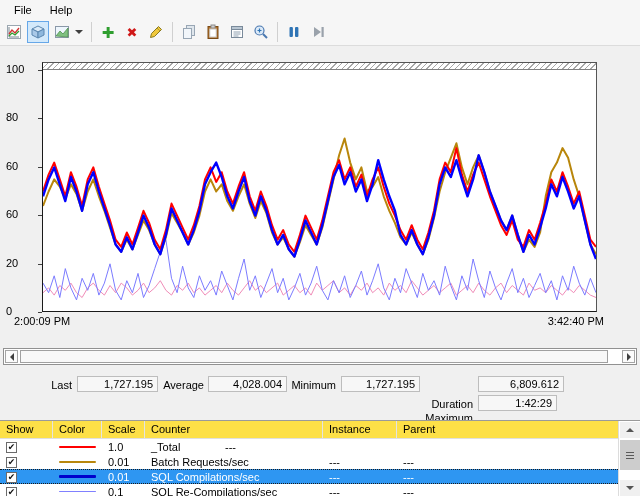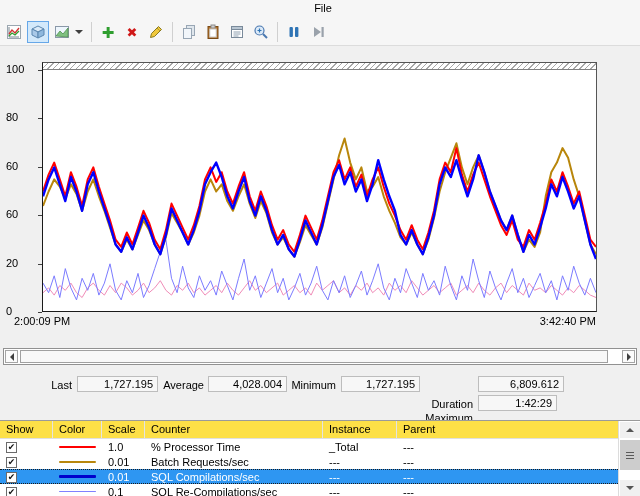--- a/index.html
+++ b/index.html
@@ -1,42 +1,42 @@
 <!DOCTYPE html>
 <html><head>
 <meta charset="utf-8">
 <style>
   * { margin:0; padding:0; box-sizing:border-box; }
   html,body { width:640px; height:496px; }
   body { font-family:"Liberation Sans","DejaVu Sans",sans-serif; font-size:11px; color:#000; background:#f0f0f0; overflow:hidden; }
   .app { position:relative; width:640px; height:496px; background:#f0f0f0; }
 
   
-  .menubar { position:absolute; left:0; top:0; width:640px; height:19px; background:#f6f6f6; display:flex; align-items:center; padding-left:6px; gap:2px;flex-direction:column; }
+  .menubar { position:absolute; left:0; top:0; width:640px; height:19px; background:#f6f6f6; display:flex; align-items:center; padding-left:6px; gap:2px; }
   .menu-item { padding:2px 8px; cursor:default; }
 
   
   .toolbar { position:absolute; left:0; top:19px; width:640px; height:27px; background:#f6f6f6; border-bottom:1px solid #dcdcdc; display:flex; align-items:center; padding-left:2px; }
   .tbtn { width:22px; height:22px; display:flex; align-items:center; justify-content:center; border:1px solid transparent; margin:0 1px; }
   .tbtn.pressed { background:#d3e9fb; border:1px solid #66a7e8; }
   .tbtn svg { display:block; }
   .tb-sep { width:1px; height:20px; background:#d0d0d0; margin:0 4px; }
   .dd-arrow { width:0; height:0; border-left:4px solid transparent; border-right:4px solid transparent; border-top:4px solid #404040; margin:0 4px 0 1px; }
   .glyph-add { color:#2f9e2f; font-size:15px; font-weight:bold; line-height:1; }
   .glyph-del { color:#d01818; font-size:13px; font-weight:bold; line-height:1; }
 
   
   .yaxis-label { position:absolute; width:30px; left:6px; height:14px; }
   .ytick { position:absolute; width:4px; height:1px; background:#404040; left:38px; }
   .plot { position:absolute; left:42px; top:62px; width:555px; height:250px; background:#ffffff; border-left:1px solid #1a1a1a; border-bottom:1px solid #1a1a1a; border-right:1px solid #555; border-top:1px solid #555; }
   .hatch { position:absolute; left:0; top:0; width:100%; height:7px; border-bottom:1px solid #808080;
            background:repeating-linear-gradient(135deg,#ffffff 0 3px,#a8a8a8 3px 4px); }
   .plot svg { position:absolute; left:0; top:8px; width:553px; height:241px; }
   .time-label-left  { position:absolute; left:14px; top:315px; }
-  .time-label-right { position:absolute; top:315px; right:44px; }
+  .time-label-right { position:absolute; top:315px; right:36px; }
 
   
   .timebar { position:absolute; left:3px; top:348px; width:634px; height:17px; background:#ffffff; border:1px solid #919191; }
   .tb-arrow { position:absolute; top:1px; width:13px; height:13px; background:#fbfbfb; border:1px solid #a5a5a5; display:flex; align-items:center; justify-content:center; }
   .tb-arrow.left { left:1px; }
   .tb-arrow.right { right:1px; }
   .arr-l { width:0;height:0;border-top:4px solid transparent;border-bottom:4px solid transparent;border-right:4px solid #404040; }
   .arr-r { width:0;height:0;border-top:4px solid transparent;border-bottom:4px solid transparent;border-left:4px solid #404040; }
   .tb-thumb { position:absolute; left:16px; top:1px; width:588px; height:13px; background:#f8f8f8; border:1px solid #a0a0a0; }
 
@@ -232,21 +232,20 @@
       <div class="g-h-cell c-parent" style="border-right:none;">Parent</div>
       <div style="width:22px;"></div>
     </div>
     <div id="grid-rows">
         <div class="g-row">
           <div class="g-cell c-show" style="padding-left: 3px;"><span class="checkbox">✔</span></div>
           <div class="g-cell c-color" style="padding-left: 0px;">
             <div class="swatch" style="height: 2px; background: rgb(255, 0, 0);"></div>
           </div>
           <div class="g-cell c-scale">1.0</div>
-          <div class="g-cell c-counter">% Processor Time</div>
           <div class="g-cell c-instance">_Total</div>
           <div class="g-cell c-parent">---</div>
           <div style="width: 22px;"></div>
         </div>
         <div class="g-row">
           <div class="g-cell c-show" style="padding-left: 3px;"><span class="checkbox">✔</span></div>
           <div class="g-cell c-color" style="padding-left: 0px;">
             <div class="swatch" style="height: 2px; background: rgb(184, 134, 11);"></div>
           </div>
           <div class="g-cell c-scale">0.01</div>

